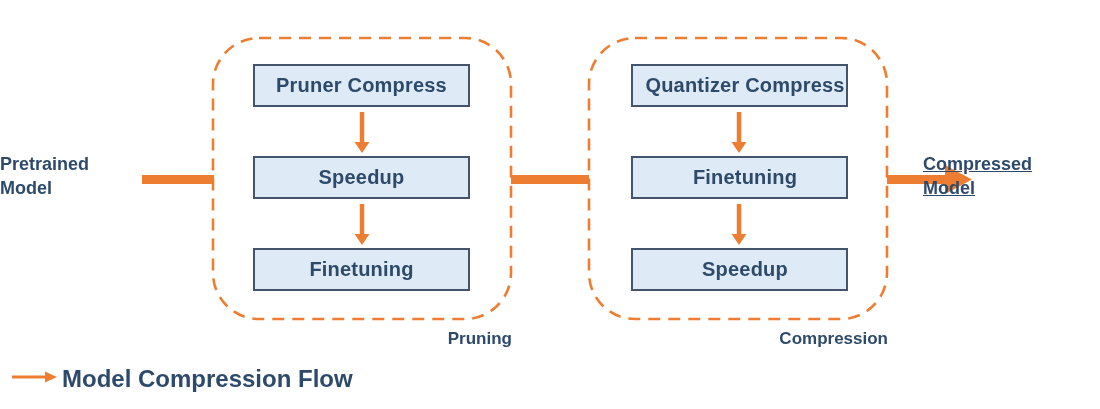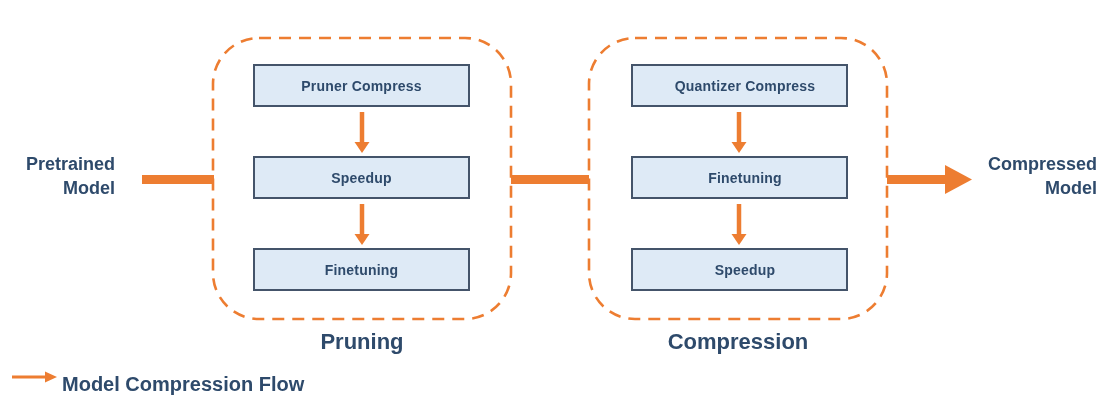--- a/index.html
+++ b/index.html
@@ -37,57 +37,57 @@
   }
   .step-box {
     position: absolute;
     width: 217px;
     height: 43px;
     background: var(--box-fill);
     border: 2px solid var(--box-border);
     display: flex;
     align-items: center;
     justify-content: center;
-    font-size: 14px;
+    font-size: 20px;
     font-weight: bold;
     color: var(--text-dark);
     letter-spacing: 0.2px;
   }
   .g1 { left: 253px; }
   .g2 { left: 631px; padding-left: 11px; }
   .row1 { top: 64px; }
   .row2 { top: 156px; }
   .row3 { top: 248px; }
   .side-label {
     position: absolute;
     top: 152px;
-    text-align: right;
+    text-align: left;
     font-size: 18px;
     font-weight: bold;
     color: var(--text-dark);
     line-height: 1.35;
   }
   .side-label.input { left: 0; width: 115px; }
-  .side-label.output { left: 967px; width: 130px; }
+  .side-label.output { left: 923px; width: 130px; text-decoration: underline; }
   .group-title {
     position: absolute;
     top: 329px;
     width: 300px;
-    text-align: center;
-    font-size: 22px;
+    text-align: right;
+    font-size: 17px;
     font-weight: bold;
     color: var(--text-dark);
   }
   .group-title.t1 { left: 212px; }
   .group-title.t2 { left: 588px; }
   .legend-label {
     position: absolute;
     left: 62px;
-    top: 373px;
-    font-size: 20px;
+    top: 365px;
+    font-size: 24px;
     font-weight: bold;
     color: var(--text-dark);
   }
 </style>
 </head>
 <body>
 
 <div class="canvas">
 
   <svg class="layer" width="1100" height="409" viewBox="0 0 1100 409">

